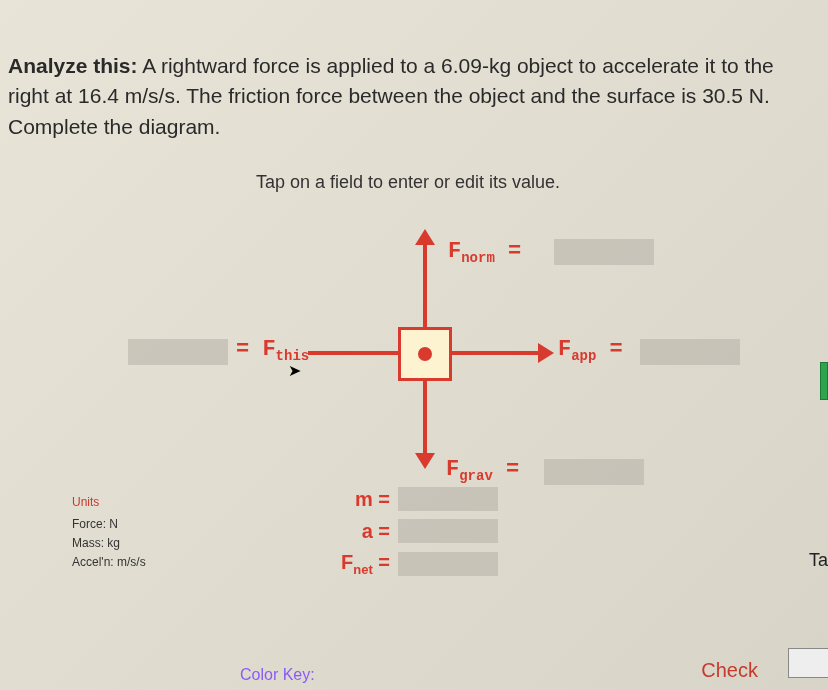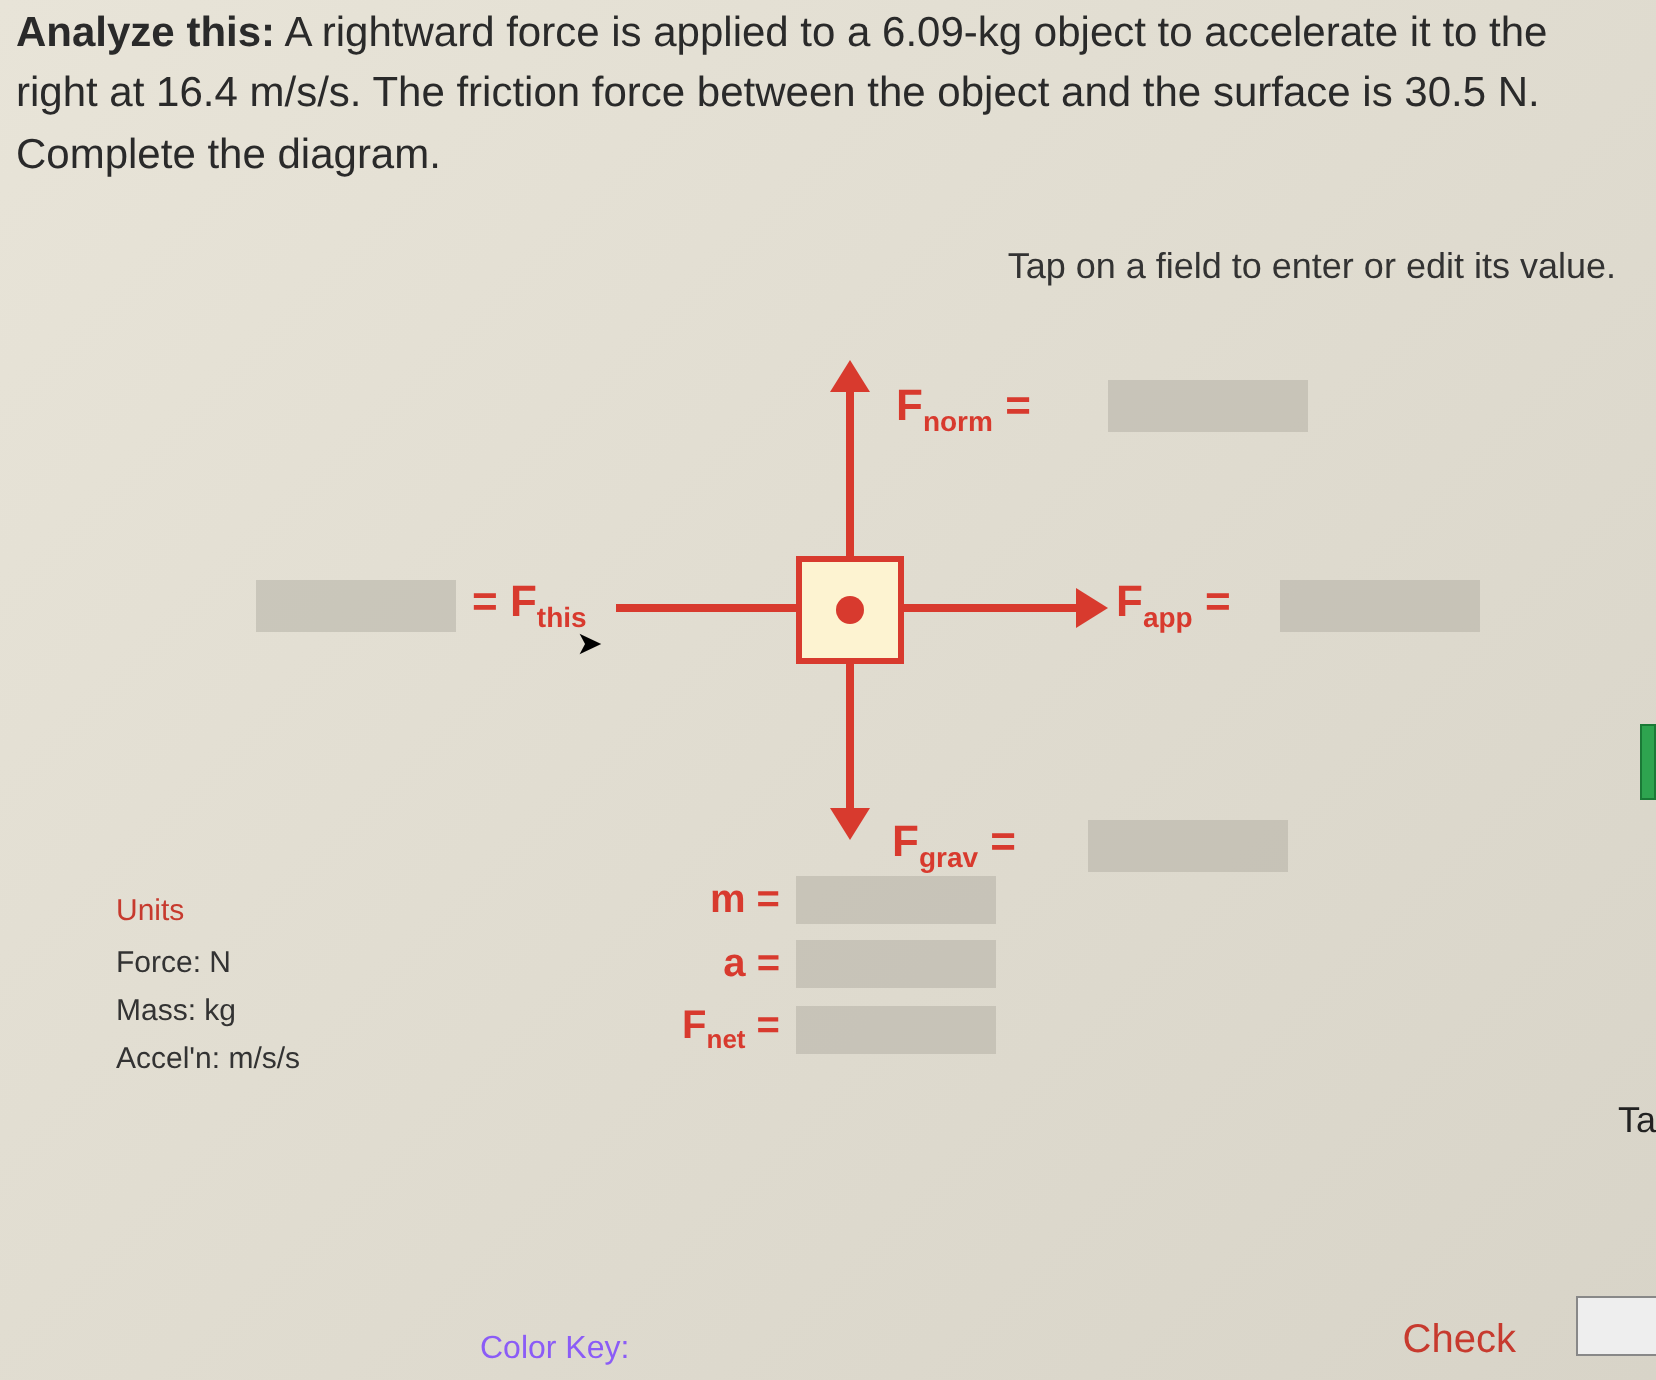--- a/index.html
+++ b/index.html
@@ -5,33 +5,34 @@
     * { box-sizing: border-box; margin: 0; padding: 0; }
     body {
       font-family: Arial, Helvetica, sans-serif;
       background: linear-gradient(135deg, #e8e4d8 0%, #d8d4c8 100%);
       width: 828px;
       height: 690px;
       position: relative;
       overflow: hidden;
     }
     .content {
-      padding: 2px 20px 0 8px;
+      padding: 31px 20px 0 8px;
+      margin-top: 20px;
     }
     .prompt {
       font-size: 21px;
       color: #2a2a2a;
       line-height: 1.45;
       margin-bottom: 30px;
     }
     .prompt .bold {
       font-weight: bold;
     }
     .instruction {
-      text-align: right;
+      text-align: center;
       font-size: 18px;
       color: #333;
       margin-bottom: 30px;
     }
     .diagram-area {
       position: relative;
       height: 260px;
       margin: 0 auto;
       width: 640px;
     }
@@ -89,20 +90,21 @@
       left: 450px; top: 120px;
       border-top: 10px solid transparent;
       border-bottom: 10px solid transparent;
       border-left: 16px solid #d83a2e;
     }
     .force-label {
       position: absolute;
       font-size: 22px;
       font-weight: bold;
       color: #d83a2e;
+      font-family: Liberation Mono, monospace;
     }
     .force-label sub {
       font-size: 14px;
       vertical-align: sub;
     }
     .lbl-norm { left: 360px; top: 16px; }
     .lbl-frict { left: 148px; top: 114px; }
     .lbl-app { left: 470px; top: 114px; }
     .lbl-grav { left: 358px; top: 234px; }
     .input-slot {
@@ -123,23 +125,23 @@
       font-size: 16px;
       color: #000;
     }
     .lower {
       position: relative;
       margin-top: 10px;
       padding-left: 50px;
     }
     .units-box {
       position: absolute;
-      left: 50px;
+      left: 64px;
       top: 0;
-      font-size: 15px;
+      font-size: 12px;
       color: #333;
       line-height: 1.6;
     }
     .units-box .hdr {
       color: #c73a2e;
       font-weight: normal;
       margin-bottom: 2px;
     }
     .calc-rows {
       position: absolute;

